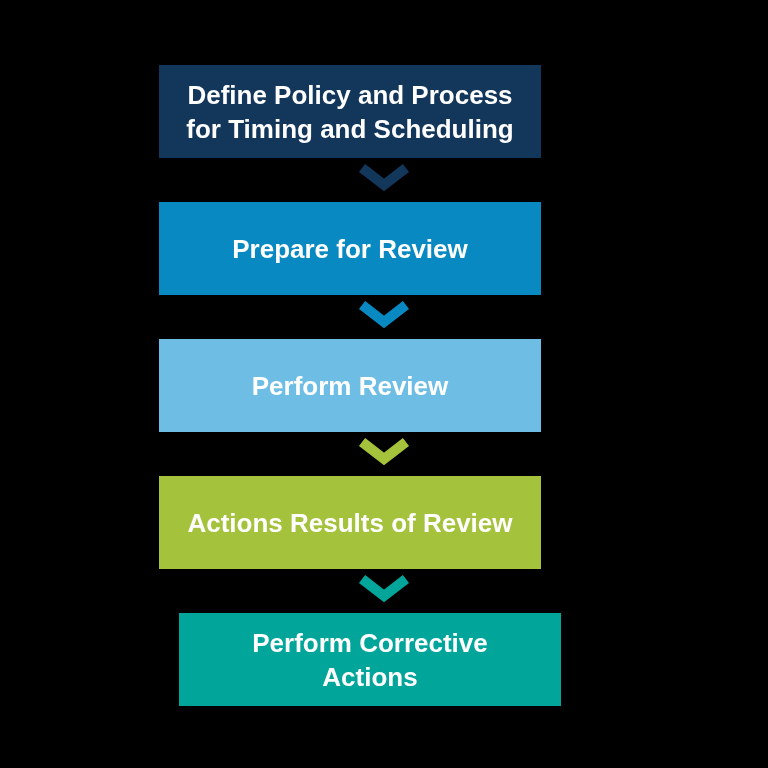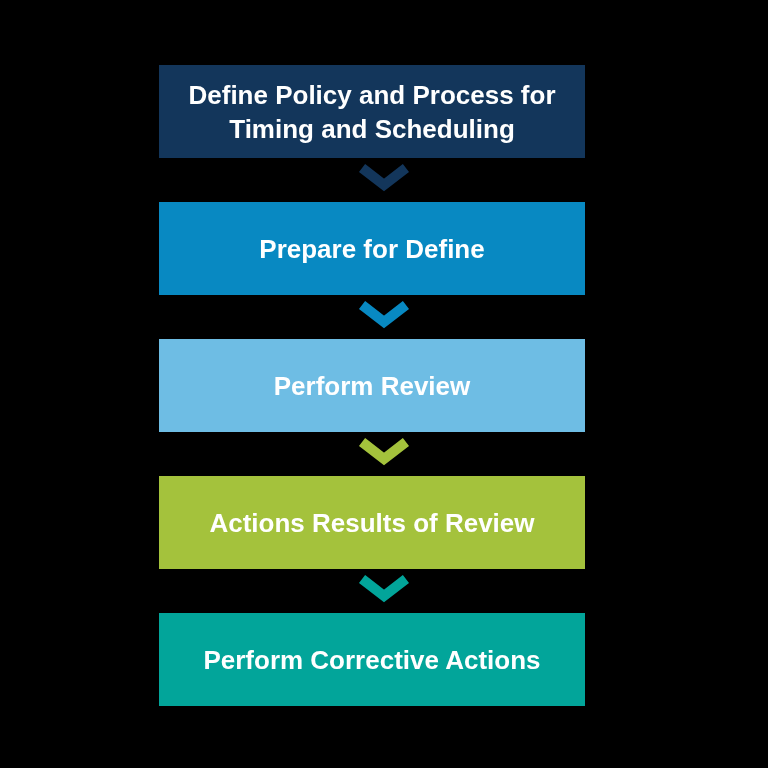--- a/index.html
+++ b/index.html
@@ -12,21 +12,21 @@
     background: #000000;
     font-family: "Liberation Sans", sans-serif;
     overflow: hidden;
   }
   .flow {
     width: 450px;
     margin: 0 auto;
     padding-top: 65px;
   }
   .step {
-    width: 426px;
+    width: 382px;
     height: 93px;
     box-sizing: border-box;
     padding: 0 25px;
     display: flex;
     align-items: center;
     justify-content: center;
     text-align: center;
     color: #FFFFFF;
     font-size: 26px;
     font-weight: 700;
@@ -53,21 +53,21 @@
     <span>Define Policy and Process for Timing and Scheduling</span>
   </div>
 
   <div class="connector">
     <svg class="chevron" width="52" height="30" viewBox="0 0 52 30">
       <polyline points="8,7 26,21 44,7" fill="none" stroke-width="10" stroke-linecap="square" stroke-linejoin="miter" stroke="#13365B"></polyline>
     </svg>
   </div>
 
   <div class="step" style="background-color: rgb(8, 137, 194);">
-    <span>Prepare for Define</span>
+    <span>Prepare for Review</span>
   </div>
 
   <div class="connector">
     <svg class="chevron" width="52" height="30" viewBox="0 0 52 30">
       <polyline points="8,7 26,21 44,7" fill="none" stroke-width="10" stroke-linecap="square" stroke-linejoin="miter" stroke="#0889C2"></polyline>
     </svg>
   </div>
 
   <div class="step" style="background-color: rgb(110, 189, 228); justify-content: center;">
     <span>Perform Review</span>
@@ -82,17 +82,17 @@
   <div class="step" style="background-color: rgb(164, 194, 60);">
     <span>Actions Results of Review</span>
   </div>
 
   <div class="connector">
     <svg class="chevron" width="52" height="30" viewBox="0 0 52 30">
       <polyline points="8,7 26,21 44,7" fill="none" stroke-width="10" stroke-linecap="square" stroke-linejoin="miter" stroke="#02A59A"></polyline>
     </svg>
   </div>
 
-  <div class="step" style="background-color: rgb(2, 165, 154);">
+  <div class="step" style="background-color: rgb(2, 165, 154); margin-left: 20px;">
     <span>Perform Corrective Actions</span>
   </div>
 
 </div>
 
 </body></html>

